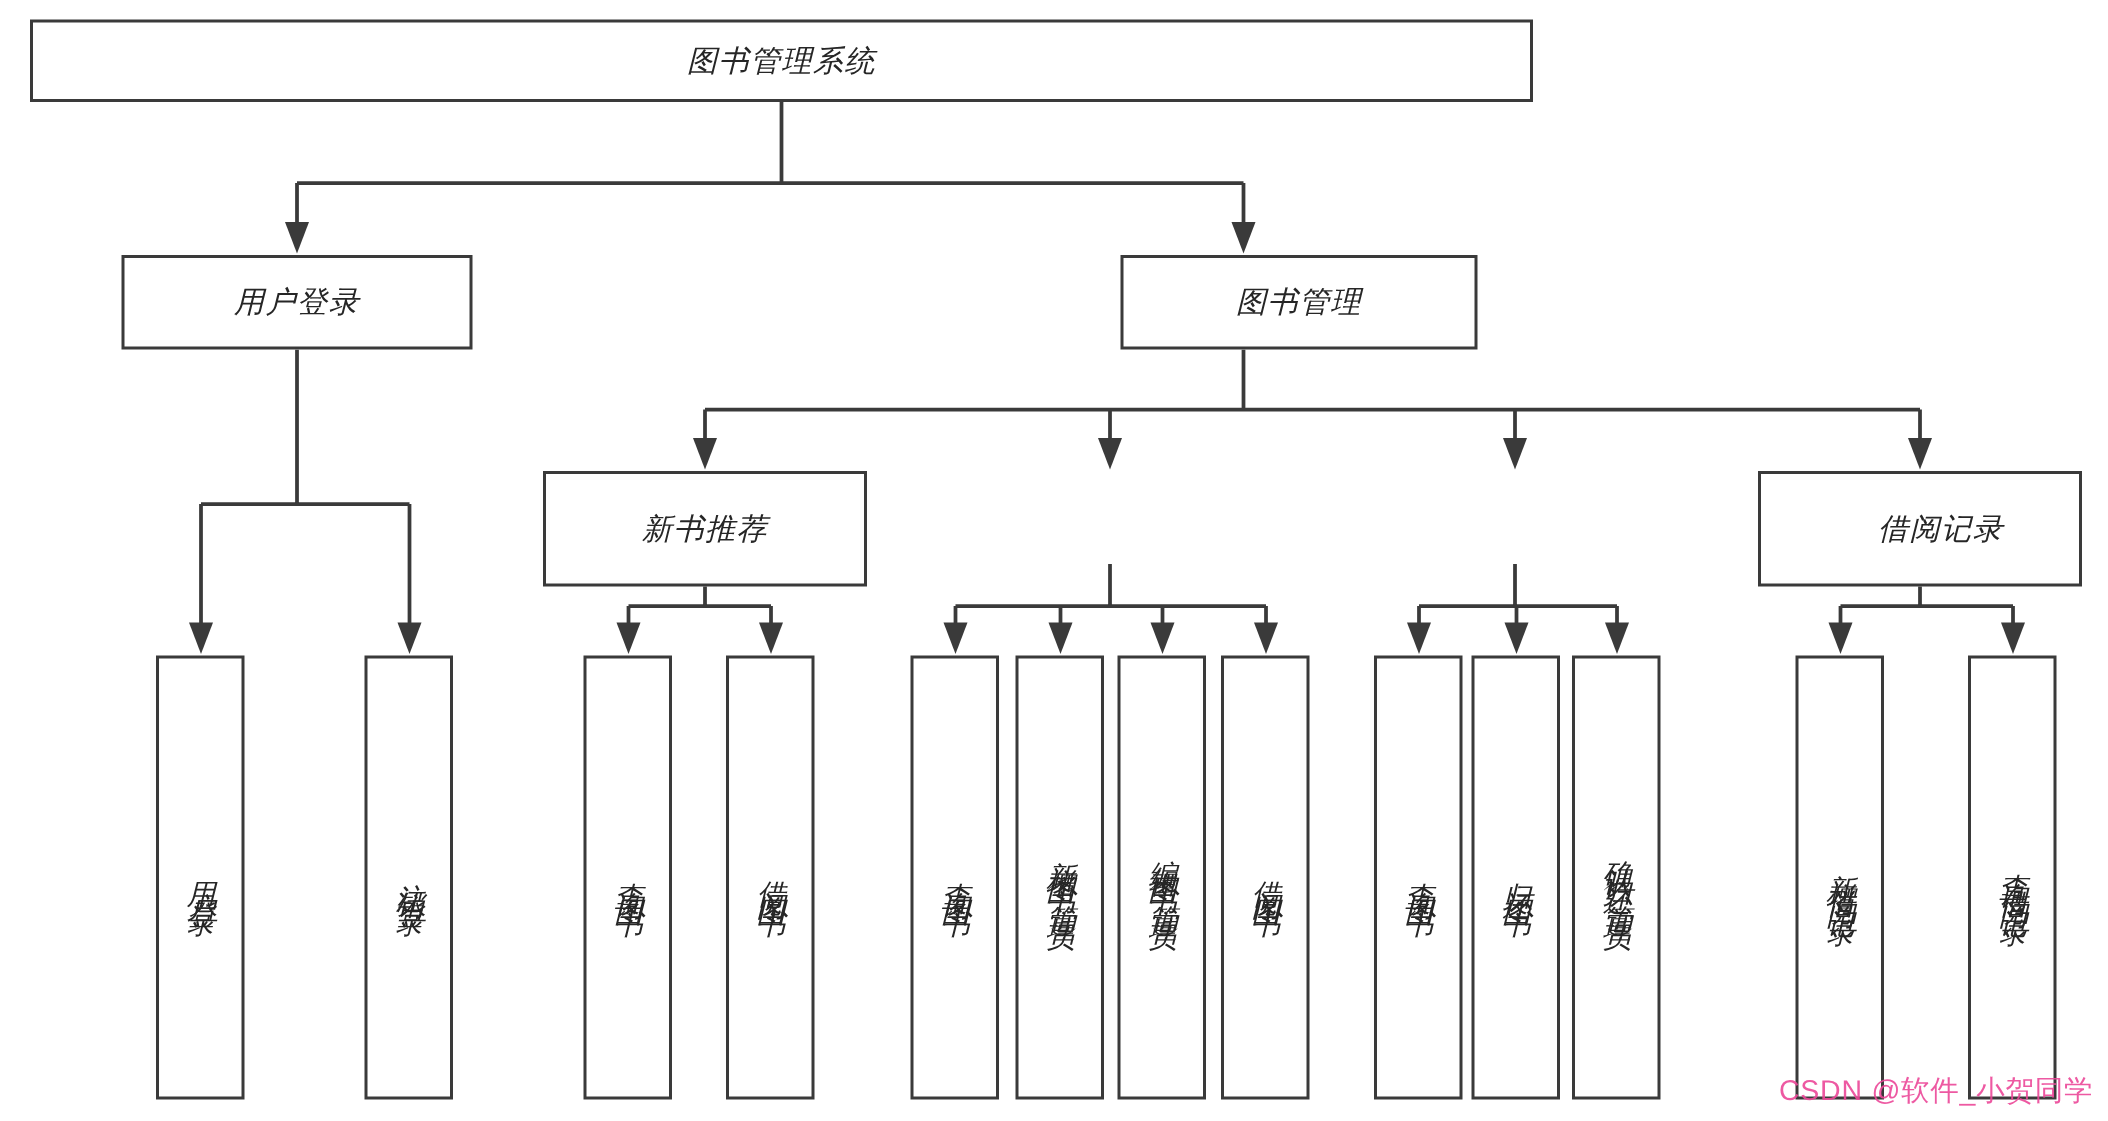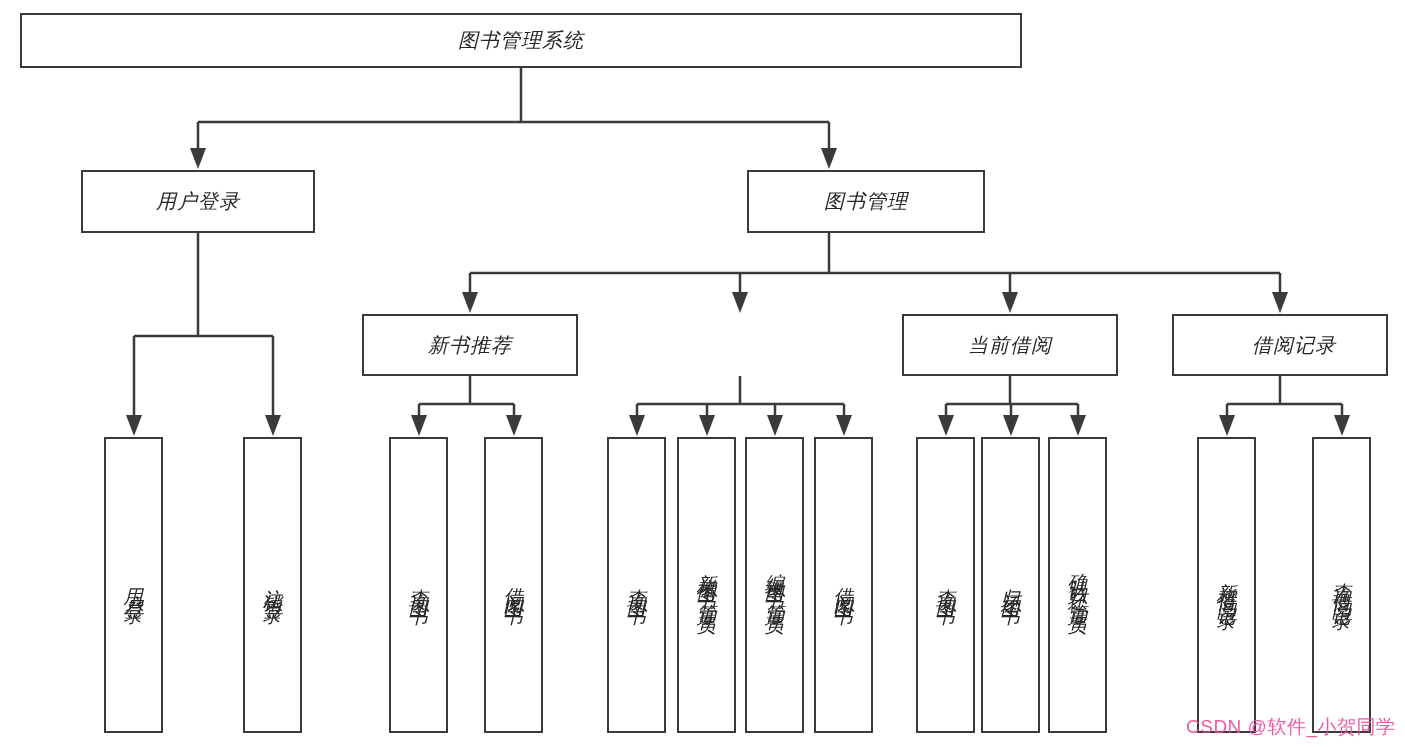--- a/index.html
+++ b/index.html
@@ -16,21 +16,21 @@
     box-sizing:border-box;
     background:#ffffff;
     border:2.5px solid #3a3a3a;
     display:flex;align-items:center;justify-content:center;
     color:#262626;
     font-style:italic;
   }
   .node.h{font-size:20px;letter-spacing:1px;}
   .root{left:20px;top:13px;width:1002px;height:55px;}
   .lvl2{top:170px;height:63px;}
-  .lvl3{top:314px;height:62px;}
+  .lvl3{top:314px;height:77px;}
   .leaf{
     top:437px;width:59px;height:296px;
     font-size:19px;
   }
   .leaf .vtext{
     writing-mode:vertical-rl;
     text-orientation:mixed;
     letter-spacing:0.32em;
     line-height:1;
     color:#262626;
@@ -85,23 +85,20 @@
   <div class="node h lvl2" style="left:81px;width:234px;">
     <span>用户登录</span>
   </div>
   <div class="node h lvl2" style="left:710px;width:238px;margin-left:37px;">
     <span>图书管理</span>
   </div>
 
   <div class="node h lvl3" style="left:362px;width:216px;">
     <span>新书推荐</span>
   </div>
-  <div class="node h lvl3" style="left:902px;width:216px;">
-    <span>当前借阅</span>
-  </div>
   <div class="node h lvl3" style="left:1172px;width:216px;padding-left:28px;">
     <span>借阅记录</span>
   </div>
 
   <div class="node leaf" style="left:104px;">
     <span class="vtext">用户登录</span>
   </div>
   <div class="node leaf" style="left:243px;">
     <span class="vtext">注销登录</span>
   </div>

